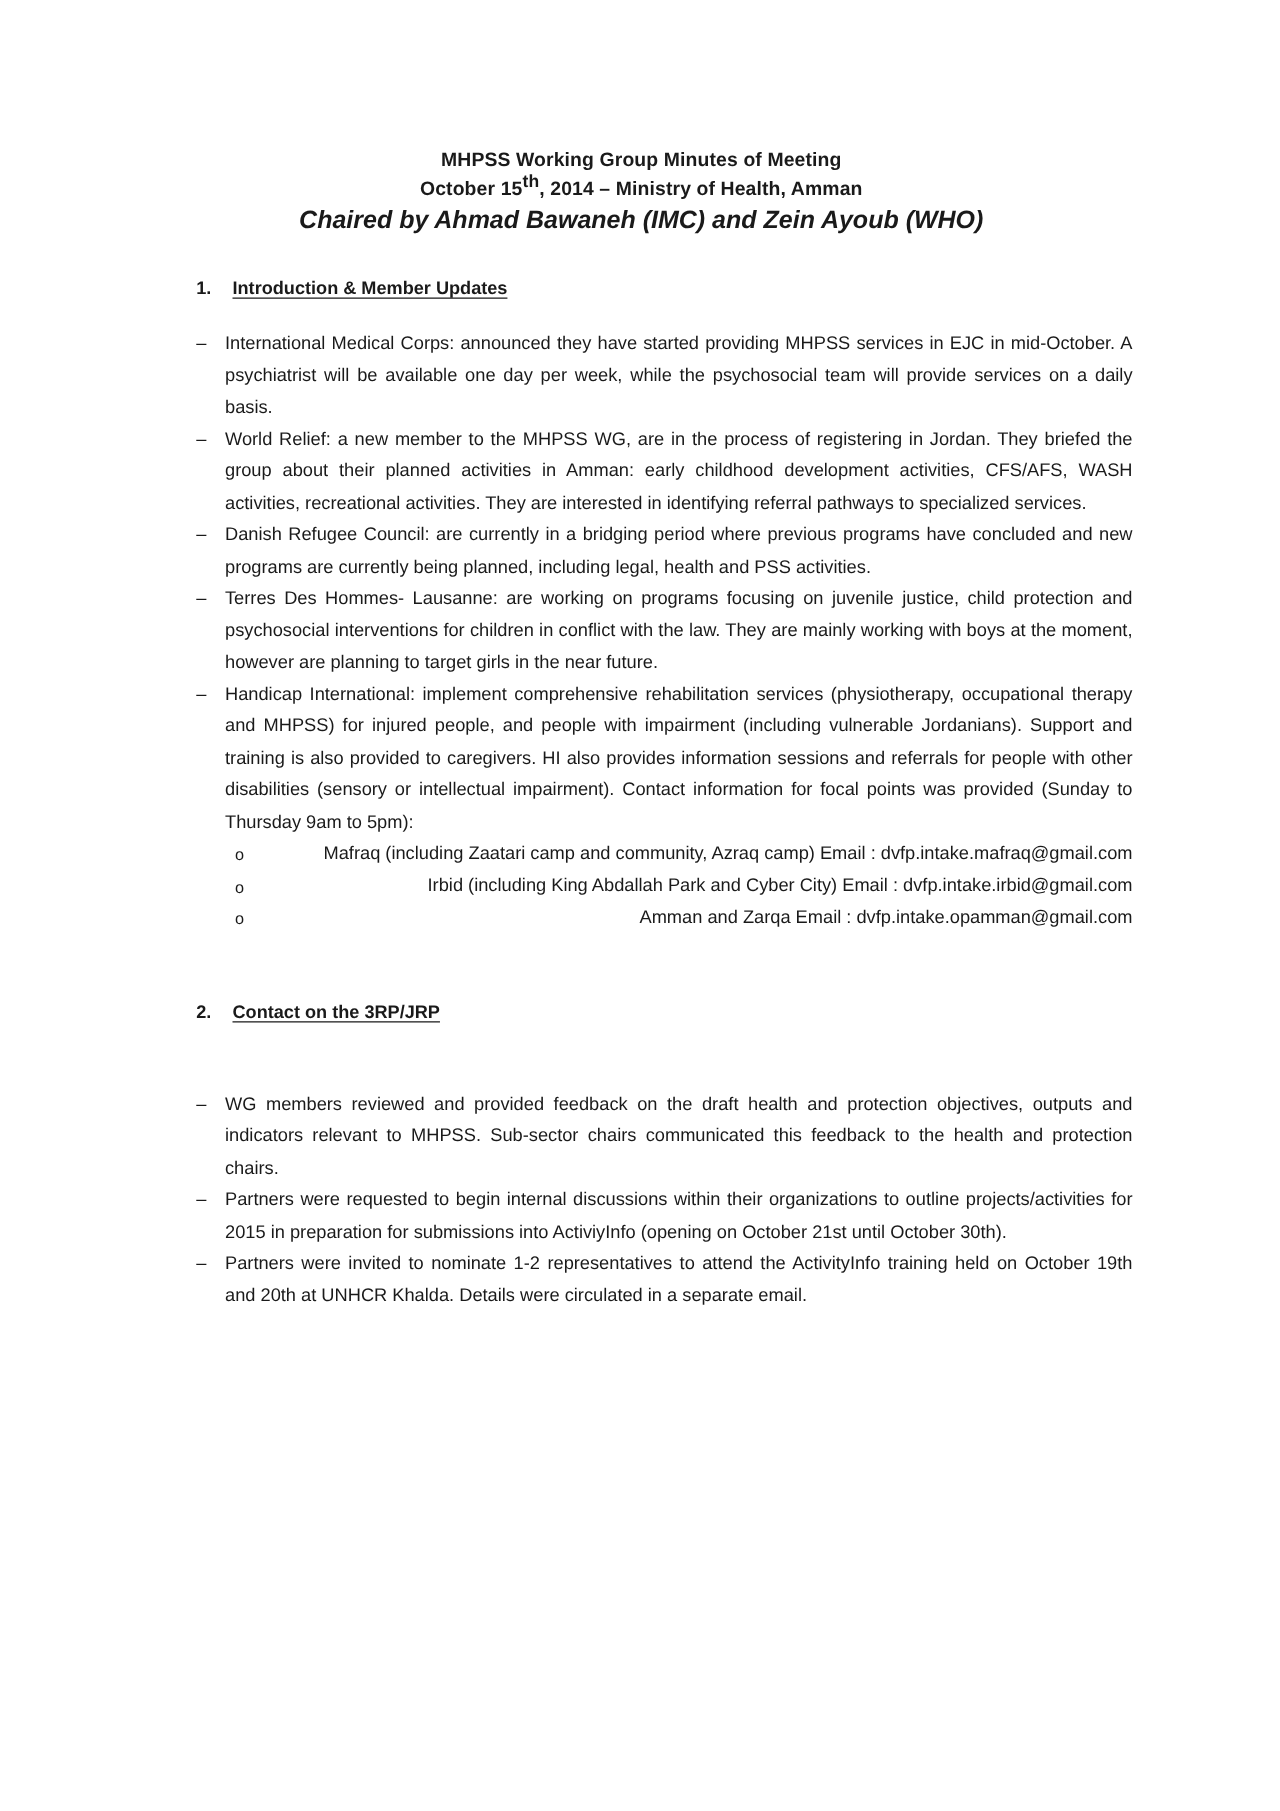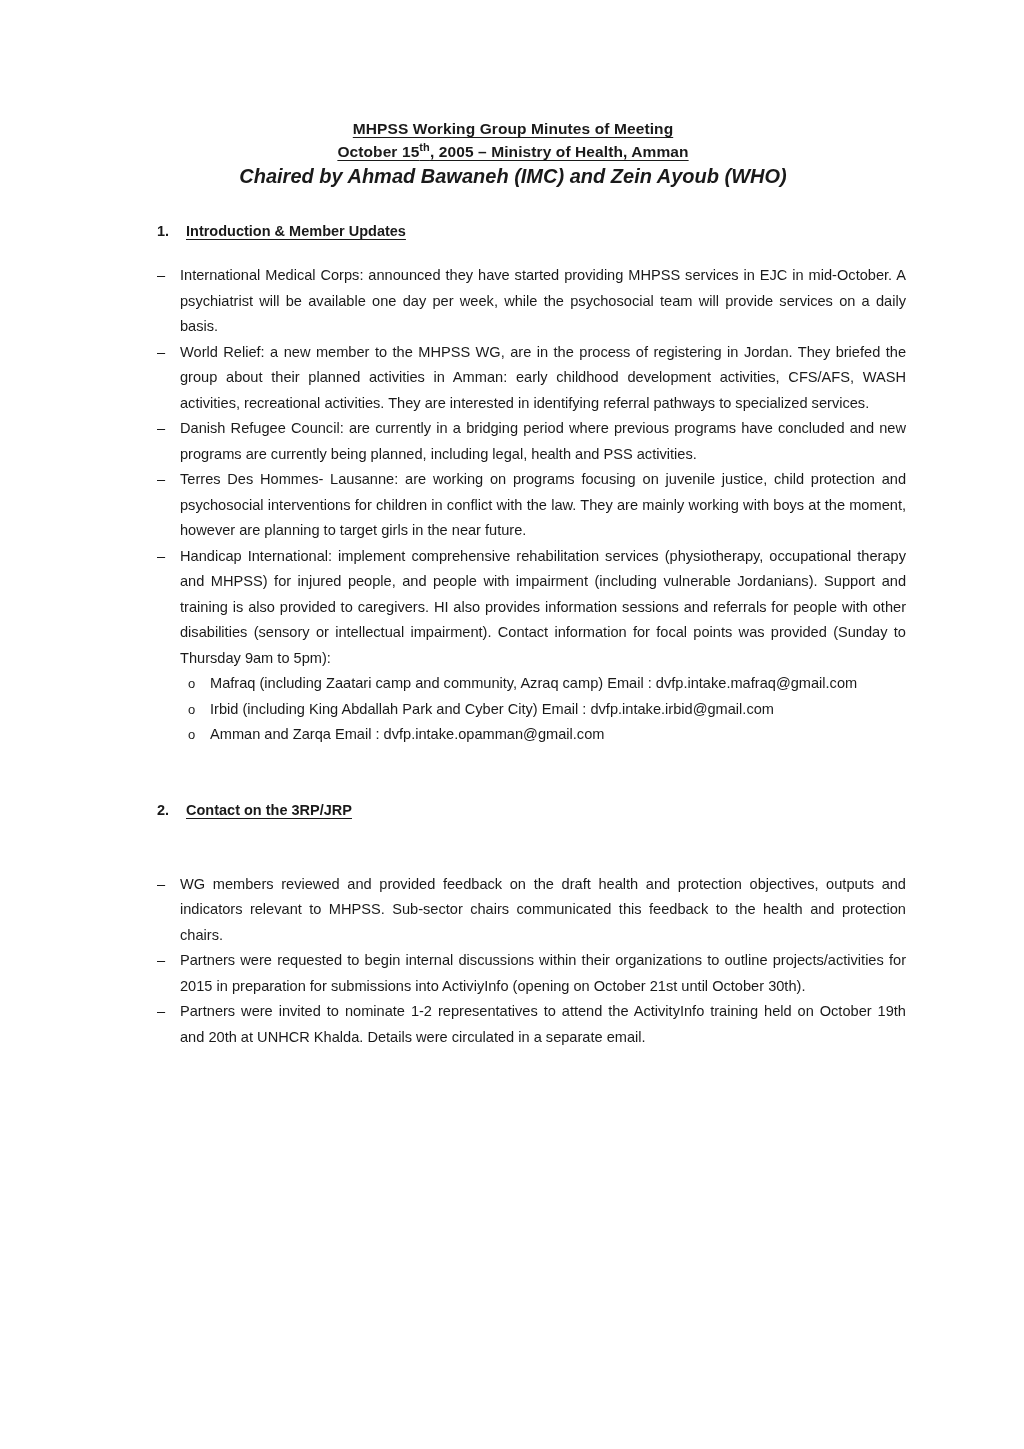--- a/index.html
+++ b/index.html
@@ -35,28 +35,27 @@
   .doc-title,
   .doc-subtitle {
     font-weight: bold;
     font-size: 15.5px;
     line-height: 21px;
     letter-spacing: 0.1px;
     margin: 0;
   }
   .doc-title > span,
   .doc-subtitle > span {
-    text-decoration: underline;
     text-underline-offset: 3px;
   }
   .doc-subtitle {
     margin-top: 2px;
   }
   .doc-subtitle sup {
-    font-size: 11px;
+    font-size: 14px;
     vertical-align: super;
     line-height: 0;
   }
   .doc-chair {
     font-style: italic;
     font-weight: bold;
     font-size: 20px;
     line-height: 22px;
     margin: 3px 0 0 0;
   }
@@ -121,20 +120,21 @@
     line-height: 25.5px;
   }
   ul.subbullets > li .marker {
     flex: 0 0 22px;
     width: 22px;
     font-size: 13px;
     line-height: 25.5px;
   }
   ul.subbullets > li .btext {
     flex: 1 1 auto;
+    text-align: right;
   }
 
   
   .para {
     font-size: 14.6px;
     line-height: 25.5px;
     margin: 0;
     text-align: justify;
   }
   .note {
@@ -152,21 +152,21 @@
 <body>
 
 <div class="page">
   <div class="content">
 
     <div class="title-block">
       <p class="doc-title">
         <span>MHPSS Working Group Minutes of Meeting</span>
       </p>
       <p class="doc-subtitle">
-        <span><span>October 15</span><sup>th</sup><span>, 2005 – Ministry of Health, Amman</span></span>
+        <span><span>October 15</span><sup>th</sup><span>, 2014 – Ministry of Health, Amman</span></span>
       </p>
       <p class="doc-chair">Chaired by Ahmad Bawaneh (IMC) and Zein Ayoub (WHO)</p>
     </div>
 
     <div class="section-heading">
       <span class="num">1.</span>
       <span class="label">Introduction &amp; Member Updates</span>
     </div>
 
     <ul class="bullets">

